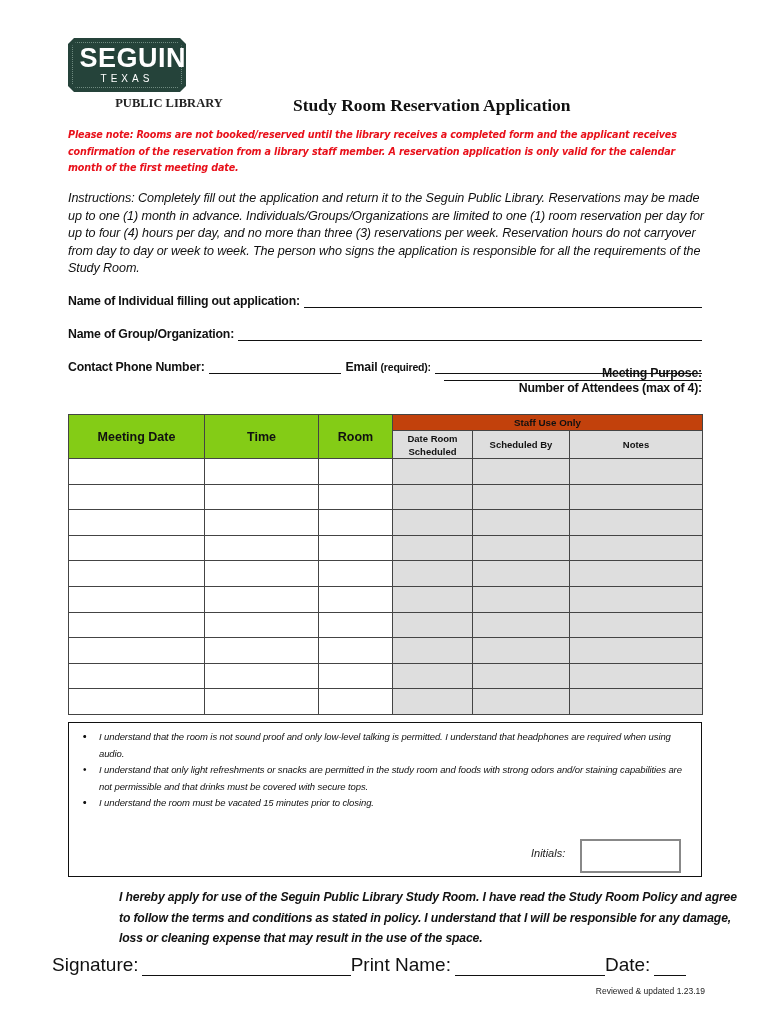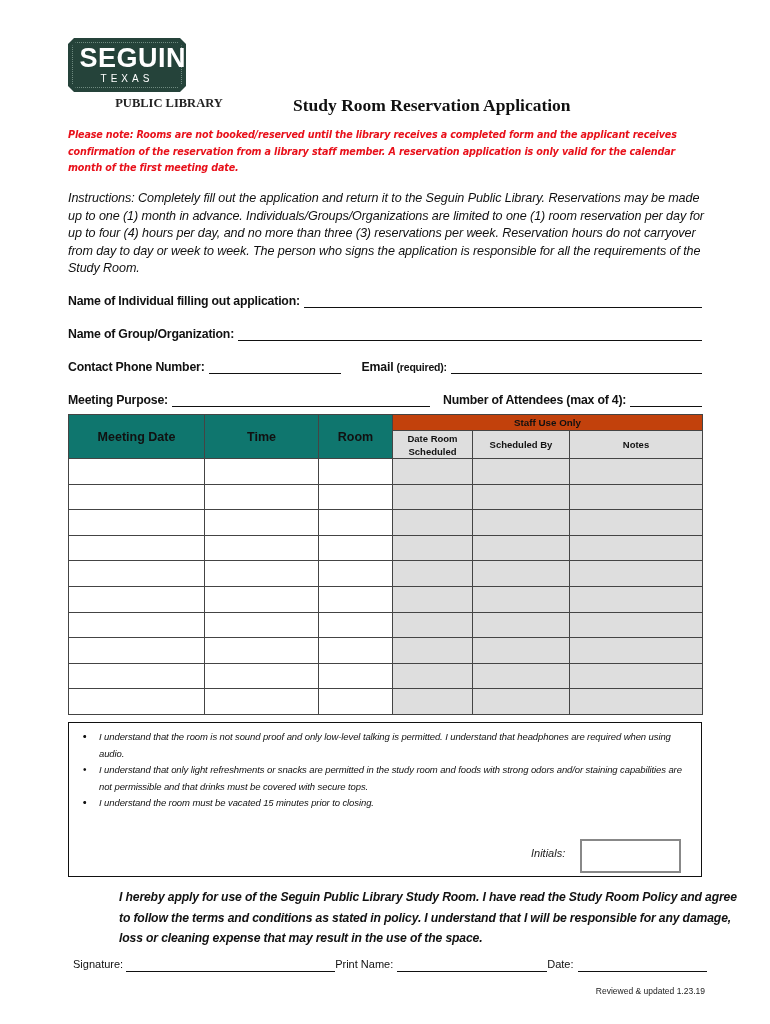--- a/index.html
+++ b/index.html
@@ -59,21 +59,21 @@
     .field-row .line { border-bottom: 1px solid #111; height: 14px; margin-left: 4px; }
     .field-row .flex { flex: 1; }
 
     
     .table-wrap { position: absolute; left: 68px; top: 414px; width: 634px; }
     table { border-collapse: collapse; width: 634px; table-layout: fixed; }
     th, td { border: 1px solid #444; }
     th {
       font-family: "Liberation Sans", sans-serif; font-weight: bold; color: #111; text-align: center;
     }
-    th.main { font-size: 12.5px; background: #0f766e; vertical-align: middle; padding-top: 0; }
+    th.main { font-size: 12.5px; background: #84cc16; vertical-align: middle; padding-top: 0; }
     th.staff { background: #c2410c; font-size: 9.8px; height: 16px; }
     th.sub { background: #dedede; font-size: 9.5px; line-height: 13px; height: 28px; }
     td { height: 25.6px; }
     td.staff-cell { background: #dedede; }
 
     
     .ack-box {
       position: absolute; left: 68px; top: 722px; width: 634px; height: 155px;
       border: 1.5px solid #111;
     }
@@ -93,23 +93,23 @@
       border: 2px solid #888; background: #fff;
     }
 
     .declaration {
       position: absolute; left: 79px; top: 887px; width: 625px;
       font-family: "Liberation Sans", sans-serif; font-style: italic; font-weight: bold;
       font-size: 12.2px; line-height: 20.5px; color: #111; letter-spacing: -0.15px; margin-left: 40px;
     }
 
     .sig-row {
-      position: absolute; left: 73px; top: 958px; width: 634px; height: 18px;
-      display: flex; align-items: flex-start;
-      font-family: "Liberation Sans", sans-serif; font-size: 11px; color: #111;
+      position: absolute; left: 52px; top: 958px; width: 634px; height: 18px;
+      display: flex; align-items: flex-end;
+      font-family: "Liberation Sans", sans-serif; font-size: 19px; color: #111;
     }
     .sig-row .line { border-bottom: 1px solid #111; height: 14px; }
 
     .footer-note {
       position: absolute; right: 65px; top: 986px;
       font-family: "Liberation Sans", sans-serif; font-size: 8.5px; color: #222;
     }
   </style>
 </head>
 <body>
@@ -132,25 +132,25 @@
 </div>
 
 <div class="field-row" style="top:323px;">
   <span class="lbl">Name of Group/Organization:</span>
   <span class="line flex"></span>
 </div>
 
 <div class="field-row" style="top:356px;">
   <span class="lbl">Contact Phone Number:</span>
   <span class="line" style="width:132px;"></span>
-  <span class="lbl" style="margin-left:21px;"><span>Email</span> <span class="small">(required):</span></span>
-  <span class="line flex"></span>
-</div>
-
-<div class="field-row" style="top:389px;">
+  <span class="lbl" style="margin-left:5px;"><span>Email</span> <span class="small">(required):</span></span>
+  <span class="line flex"></span>
+</div>
+
+<div class="field-row" style="top:366px;flex-direction:column;">
   <span class="lbl">Meeting Purpose:</span>
   <span class="line" style="width:258px;"></span>
   <span class="lbl" style="margin-left:13px;">Number of Attendees (max of 4):</span>
   <span class="line flex"></span>
 </div>
 
 <div class="table-wrap">
   <table>
     <colgroup>
       <col style="width:136px;">

